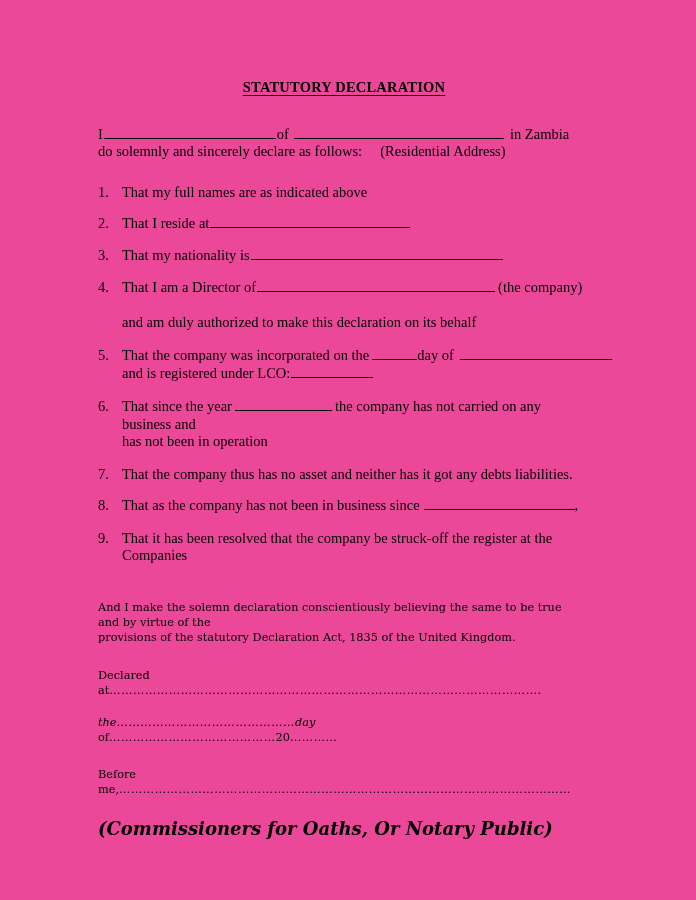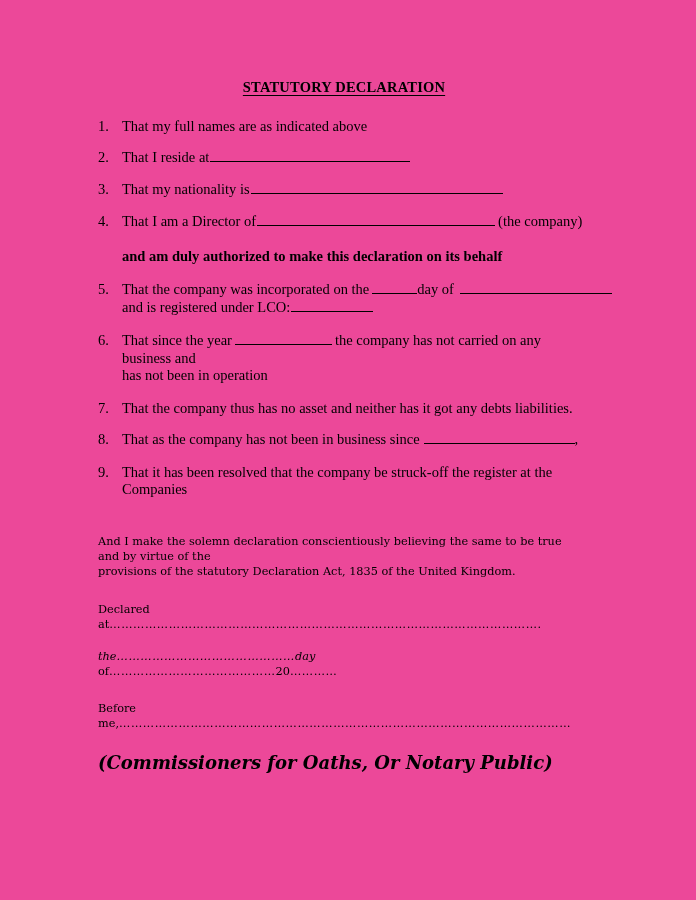--- a/index.html
+++ b/index.html
@@ -86,21 +86,20 @@
   .it3 { margin-top: 14px; }
   .it4 { margin-top: 15px; }
   .it5 { margin-top: 16px; }
   .it6 { margin-top: 16px; }
   .it7 { margin-top: 15px; }
   .it8 { margin-top: 14px; }
   .it9 { margin-top: 15px; }
 
   .sub-line {
     margin-top: 17px;
-    font-weight: bold;
   }
 
   .b-reside  { width: 200px; }
   .b-nation  { width: 252px; }
   .b-company { width: 238px; margin-right: 3px; }
   .b-day     { width: 45px; margin-left: 3px; margin-right: 0; }
   .b-month   { width: 152px; margin-left: 6px; }
   .b-lco     { width: 82px; }
   .b-year    { width: 97px; margin: 0 3px; }
   .b-since   { width: 151px; margin-left: 4px; margin-right: 0; }
@@ -139,20 +138,24 @@
   }
 </style>
 </head>
 <body>
 
 <div id="page">
   <div class="doc">
 
     <div class="title"><span>STATUTORY DECLARATION</span></div>
 
+    <div class="opening">
+      <div class="opening-line1"><span>I</span><span class="blank b-name"></span><span>of</span><span class="blank b-addr"></span><span>in Zambia</span></div>
+      <div class="opening-line2"><span>do solemnly and sincerely declare as follows:</span>&nbsp;&nbsp;&nbsp;&nbsp;&nbsp;<span>(Residential Address)</span></div>
+    </div>
 
     <ol class="items">
 
       <li class="it1">
         <span class="num">1.</span><span>That my full names are as indicated above</span>
       </li>
 
       <li class="it2">
         <span class="num">2.</span><span>That I reside at</span><span class="blank b-reside"></span>
       </li>

